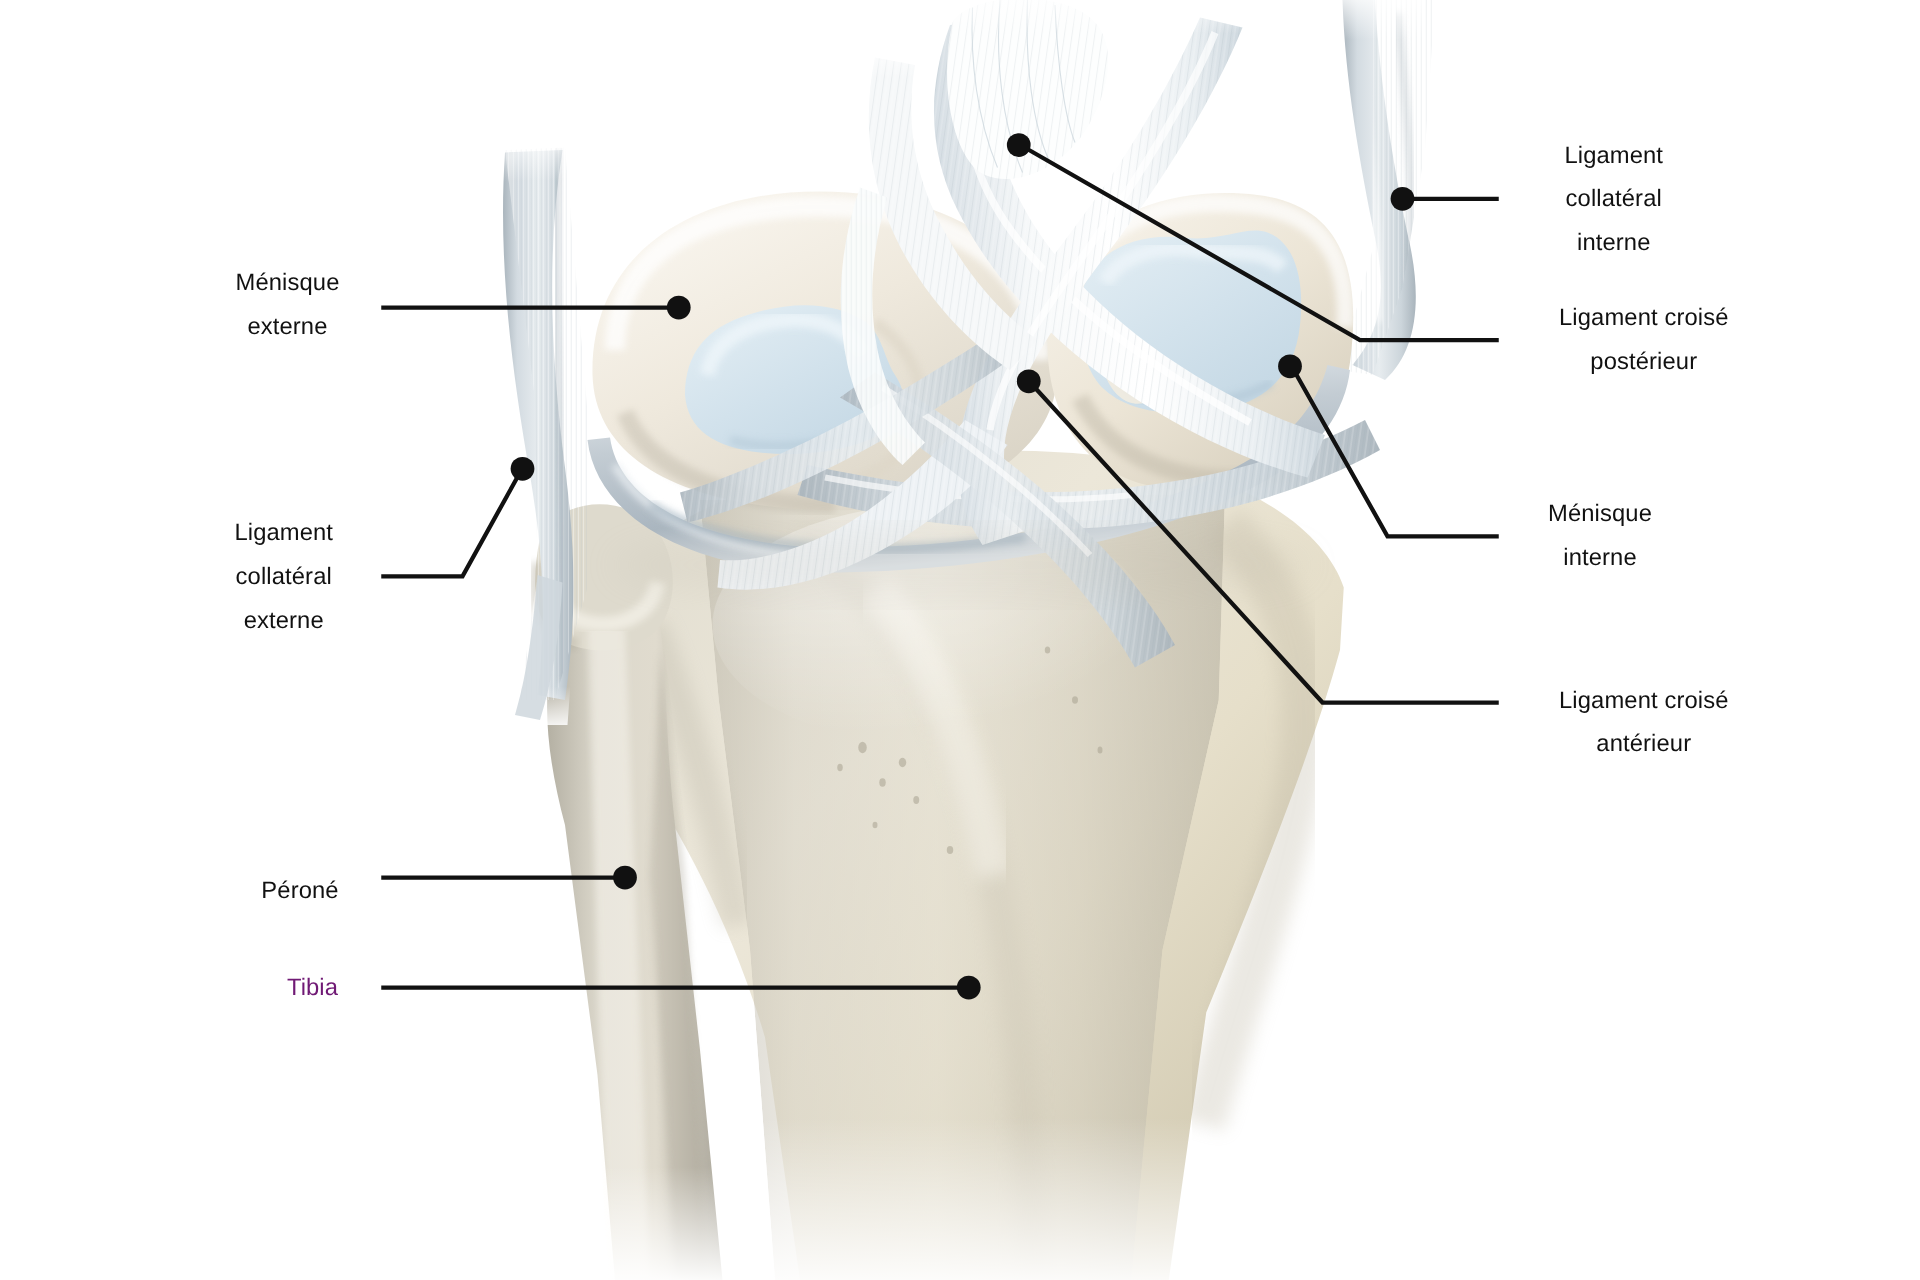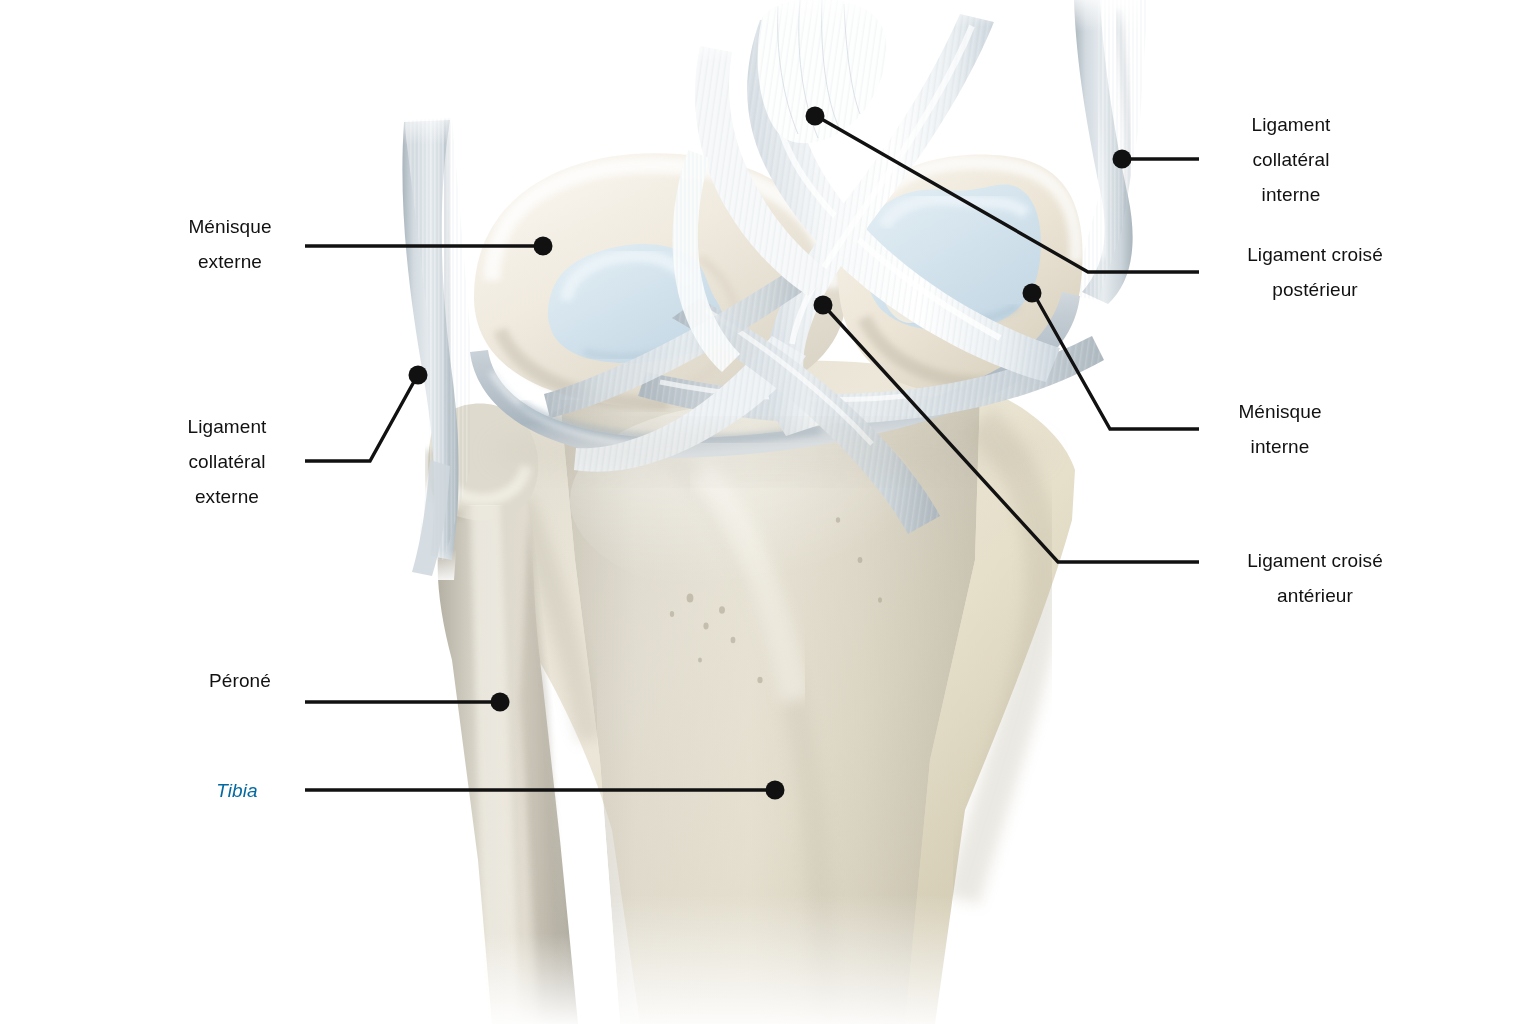--- a/index.html
+++ b/index.html
@@ -357,22 +357,22 @@
         <circle cx="823" cy="305" r="9.5" fill="#111111"></circle>
       </g>
   </svg>
 
   <div id="labels">
       <div class="lbl l" style="left: 170px; top: 209px; width: 120px; color: rgb(17, 17, 17);">Ménisque
 externe</div>
       <div class="lbl l" style="left: 163px; top: 409px; width: 128px; color: rgb(17, 17, 17);">Ligament
 collatéral
 externe</div>
-      <div class="lbl l" style="left: 190px; top: 663px; width: 100px; color: rgb(17, 17, 17);">Péroné</div>
-      <div class="lbl l" style="left: 195px; top: 773px; width: 84px; color: #0369a1; font-style: italic;">Tibia</div>
+      <div class="lbl l" style="left: 190px; top: 695px; width: 100px; color: rgb(17, 17, 17);">Péroné</div>
+      <div class="lbl l" style="left: 208px; top: 773px; width: 84px; color: #701a75;">Tibia</div>
       <div class="lbl r" style="left: 1226px; top: 107px; width: 130px; color: rgb(17, 17, 17);">Ligament
 collatéral
 interne</div>
       <div class="lbl r" style="left: 1217px; top: 237px; width: 196px; color: rgb(17, 17, 17);">Ligament croisé
 postérieur</div>
       <div class="lbl r" style="left: 1216px; top: 394px; width: 128px; color: rgb(17, 17, 17);">Ménisque
 interne</div>
       <div class="lbl r" style="left: 1217px; top: 543px; width: 196px; color: rgb(17, 17, 17);">Ligament croisé
 antérieur</div>
     </div>

